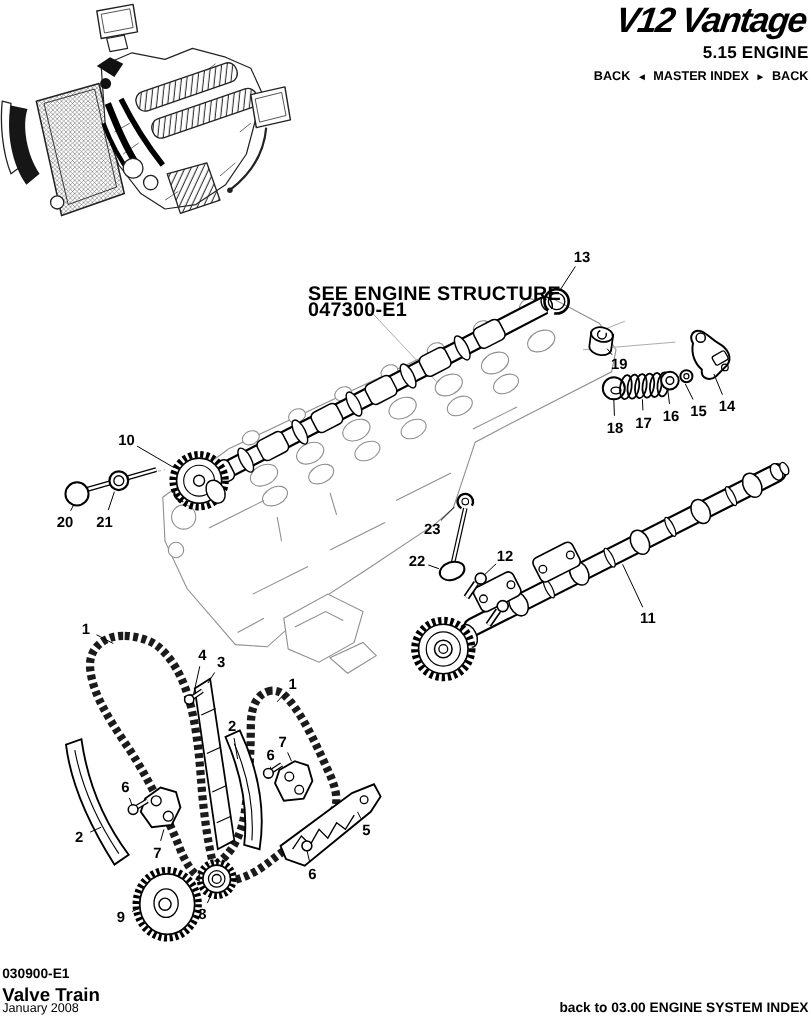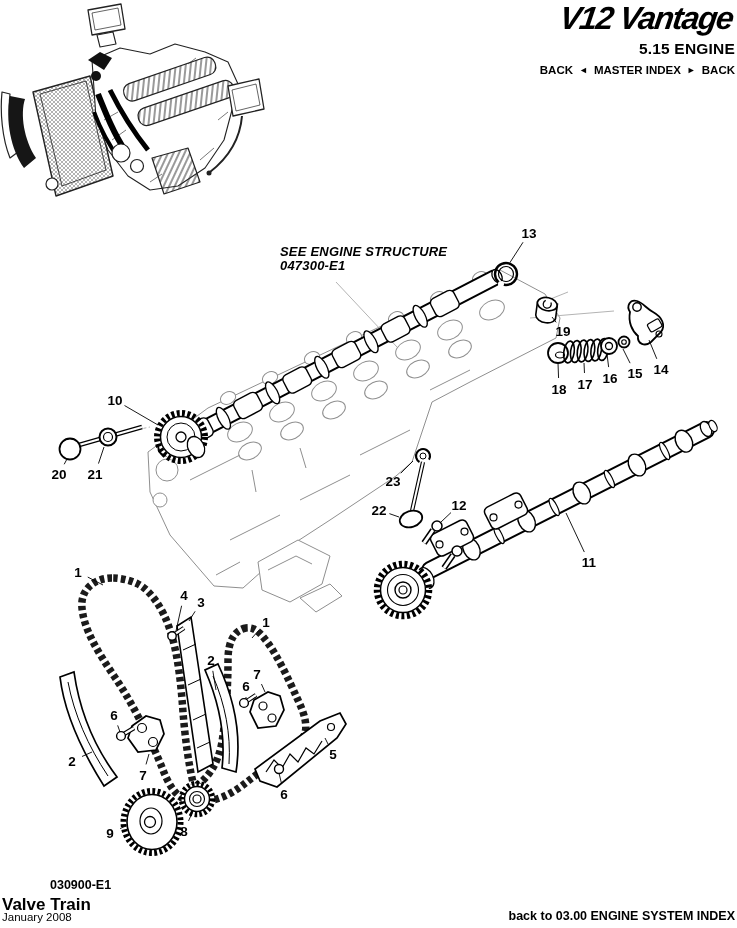--- a/index.html
+++ b/index.html
@@ -6,22 +6,22 @@
   .page{position:relative;width:737px;height:928px;background:#fff;overflow:hidden;
         font-family:"Liberation Sans",sans-serif;color:#000;}
   svg.art{position:absolute;left:0;top:0;}
   .brand{position:absolute;top:0px;right:4px;font-size:32px;font-weight:900;font-style:italic;
          letter-spacing:-1.5px;transform:skewX(-8deg);transform-origin:100% 50%;white-space:nowrap;}
   .section{position:absolute;top:40px;right:2px;font-size:15.5px;font-weight:700;letter-spacing:.2px;}
   .nav{position:absolute;top:64px;right:2px;font-size:11.5px;font-weight:700;display:flex;align-items:center;}
   .nav>*+*{margin-left:6px;}
   .nav .arrow{font-size:9px;}
   .nav .navlink{cursor:pointer;}
-  .note{position:absolute;left:280px;top:245px;font-size:13px;font-weight:700;line-height:14px;letter-spacing:.2px;font-style:italic;}
-  .doc-number{position:absolute;left:2px;top:878px;font-size:12.5px;font-weight:700;margin-left:48px;}
+  .note{position:absolute;left:280px;top:260px;font-size:18px;font-weight:700;line-height:14px;letter-spacing:.2px;}
+  .doc-number{position:absolute;left:2px;top:878px;font-size:12.5px;font-weight:700;}
   .doc-title{position:absolute;left:2px;top:895px;font-size:17px;font-weight:700;}
   .doc-date{position:absolute;left:2px;top:911px;font-size:11.5px;font-weight:400;}
   .back-link{position:absolute;right:2px;top:909px;font-size:12.5px;font-weight:700;cursor:pointer;text-align:center;}
   #callouts text{font:700 13.5px "Liberation Sans",sans-serif;text-anchor:middle;fill:#000;}
   #callouts line{stroke:#000;stroke-width:.9;}
 </style>
 </head>
 <body>
 
 <div class="page">

